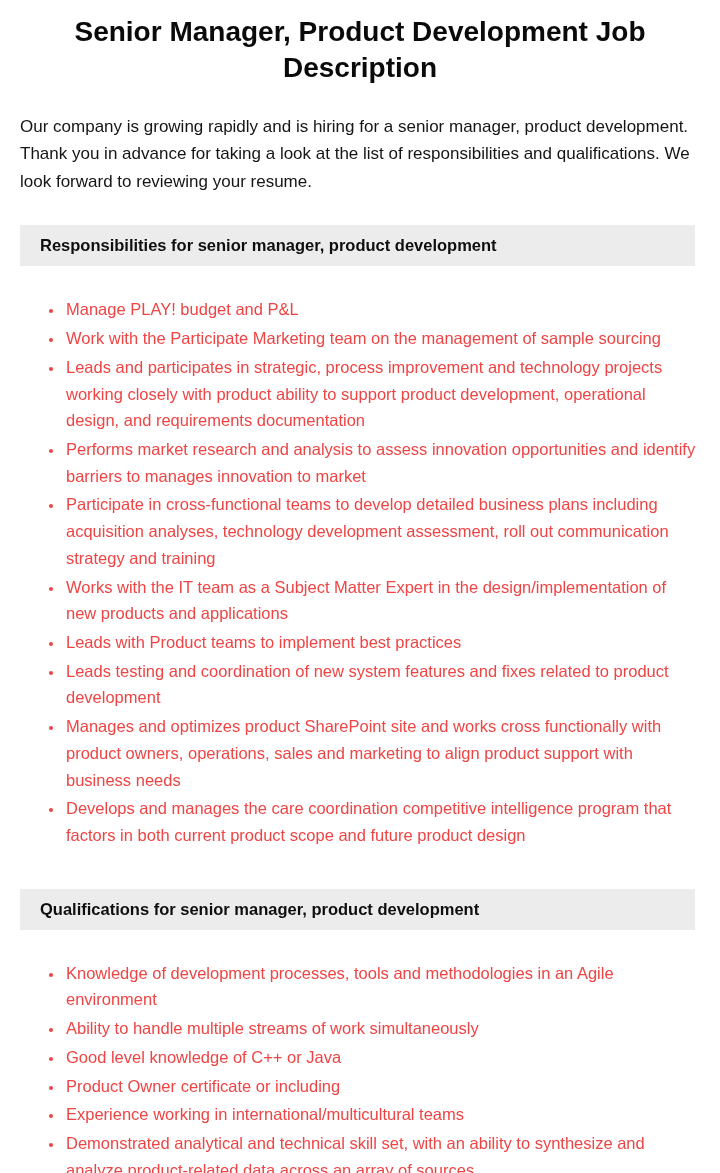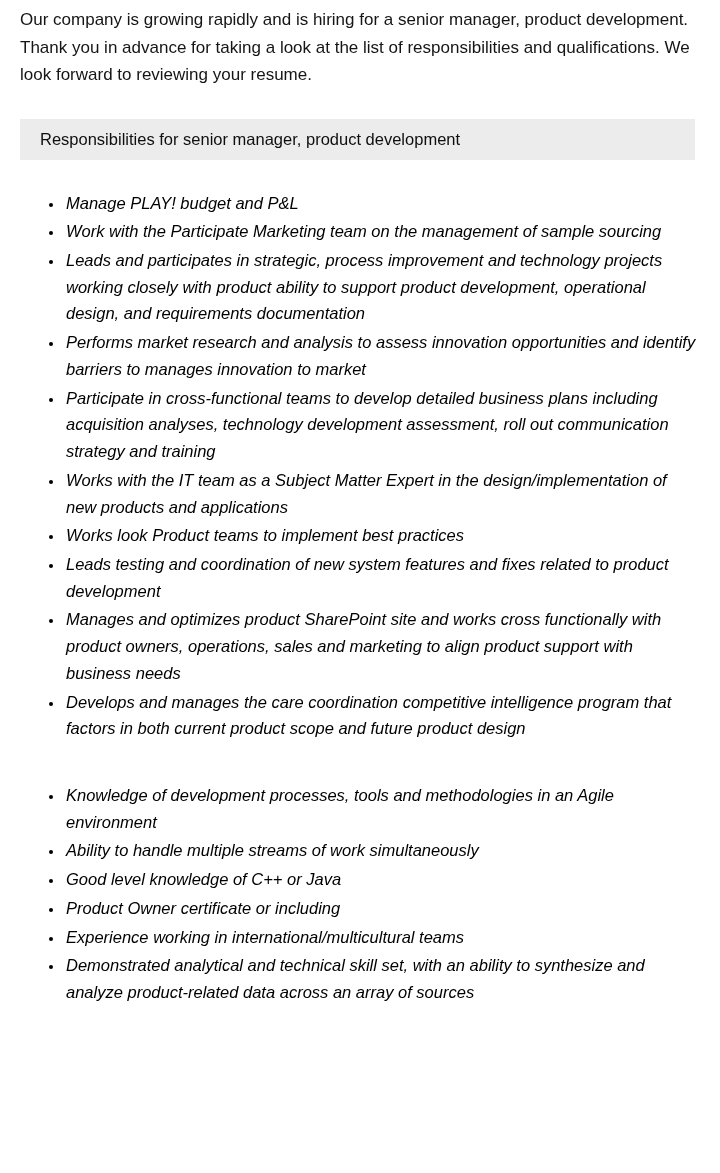--- a/index.html
+++ b/index.html
@@ -29,64 +29,65 @@
     margin: 0 22px 30px 20px;
     font-size: 17px;
     line-height: 1.62;
     color: #151515;
   }
   .section-bar {
     background: #ececec;
     margin: 0 25px 0 20px;
     padding: 11px 20px 11px 20px;
     font-size: 16.5px;
-    font-weight: normal;
+    font-weight: bold;
     color: #0f0f0f;
   }
   ul.bullet-list {
     margin: 30px 22px 40px 20px;
     padding-left: 44px;
     font-size: 16.5px;
     line-height: 1.62;
-    color: #000000;
-    font-style: italic;
+    color: #ef4444;
   }
   ul.bullet-list li {
     margin-bottom: 2px;
     padding-left: 2px;
   }
   ul.bullet-list li::marker {
     font-size: 14px;
   }
 </style>
 </head>
 <body>
 
 <div class="doc">
 
+  <h1 class="doc-title">Senior Manager, Product Development Job Description</h1>
 
   <p class="intro">Our company is growing rapidly and is hiring for a senior manager, product development. Thank you in advance for taking a look at the list of responsibilities and qualifications. We look forward to reviewing your resume.</p>
 
   <section>
     <div class="section-bar">Responsibilities for senior manager, product development</div>
     <ul class="bullet-list">
         <li>Manage PLAY! budget and P&amp;L</li>
         <li>Work with the Participate Marketing team on the management of sample sourcing</li>
         <li>Leads and participates in strategic, process improvement and technology projects working closely with product ability to support product development, operational design, and requirements documentation</li>
         <li>Performs market research and analysis to assess innovation opportunities and identify barriers to manages innovation to market</li>
         <li>Participate in cross-functional teams to develop detailed business plans including acquisition analyses, technology development assessment, roll out communication strategy and training</li>
         <li>Works with the IT team as a Subject Matter Expert in the design/implementation of new products and applications</li>
-        <li>Works look Product teams to implement best practices</li>
+        <li>Leads with Product teams to implement best practices</li>
         <li>Leads testing and coordination of new system features and fixes related to product development</li>
         <li>Manages and optimizes product SharePoint site and works cross functionally with product owners, operations, sales and marketing to align product support with business needs</li>
         <li>Develops and manages the care coordination competitive intelligence program that factors in both current product scope and future product design</li>
       </ul>
   </section>
 
   <section>
+    <div class="section-bar">Qualifications for senior manager, product development</div>
     <ul class="bullet-list">
         <li>Knowledge of development processes, tools and methodologies in an Agile environment</li>
         <li>Ability to handle multiple streams of work simultaneously</li>
         <li>Good level knowledge of C++ or Java</li>
         <li>Product Owner certificate or including</li>
         <li>Experience working in international/multicultural teams</li>
         <li>Demonstrated analytical and technical skill set, with an ability to synthesize and analyze product-related data across an array of sources</li>
       </ul>
   </section>
 

